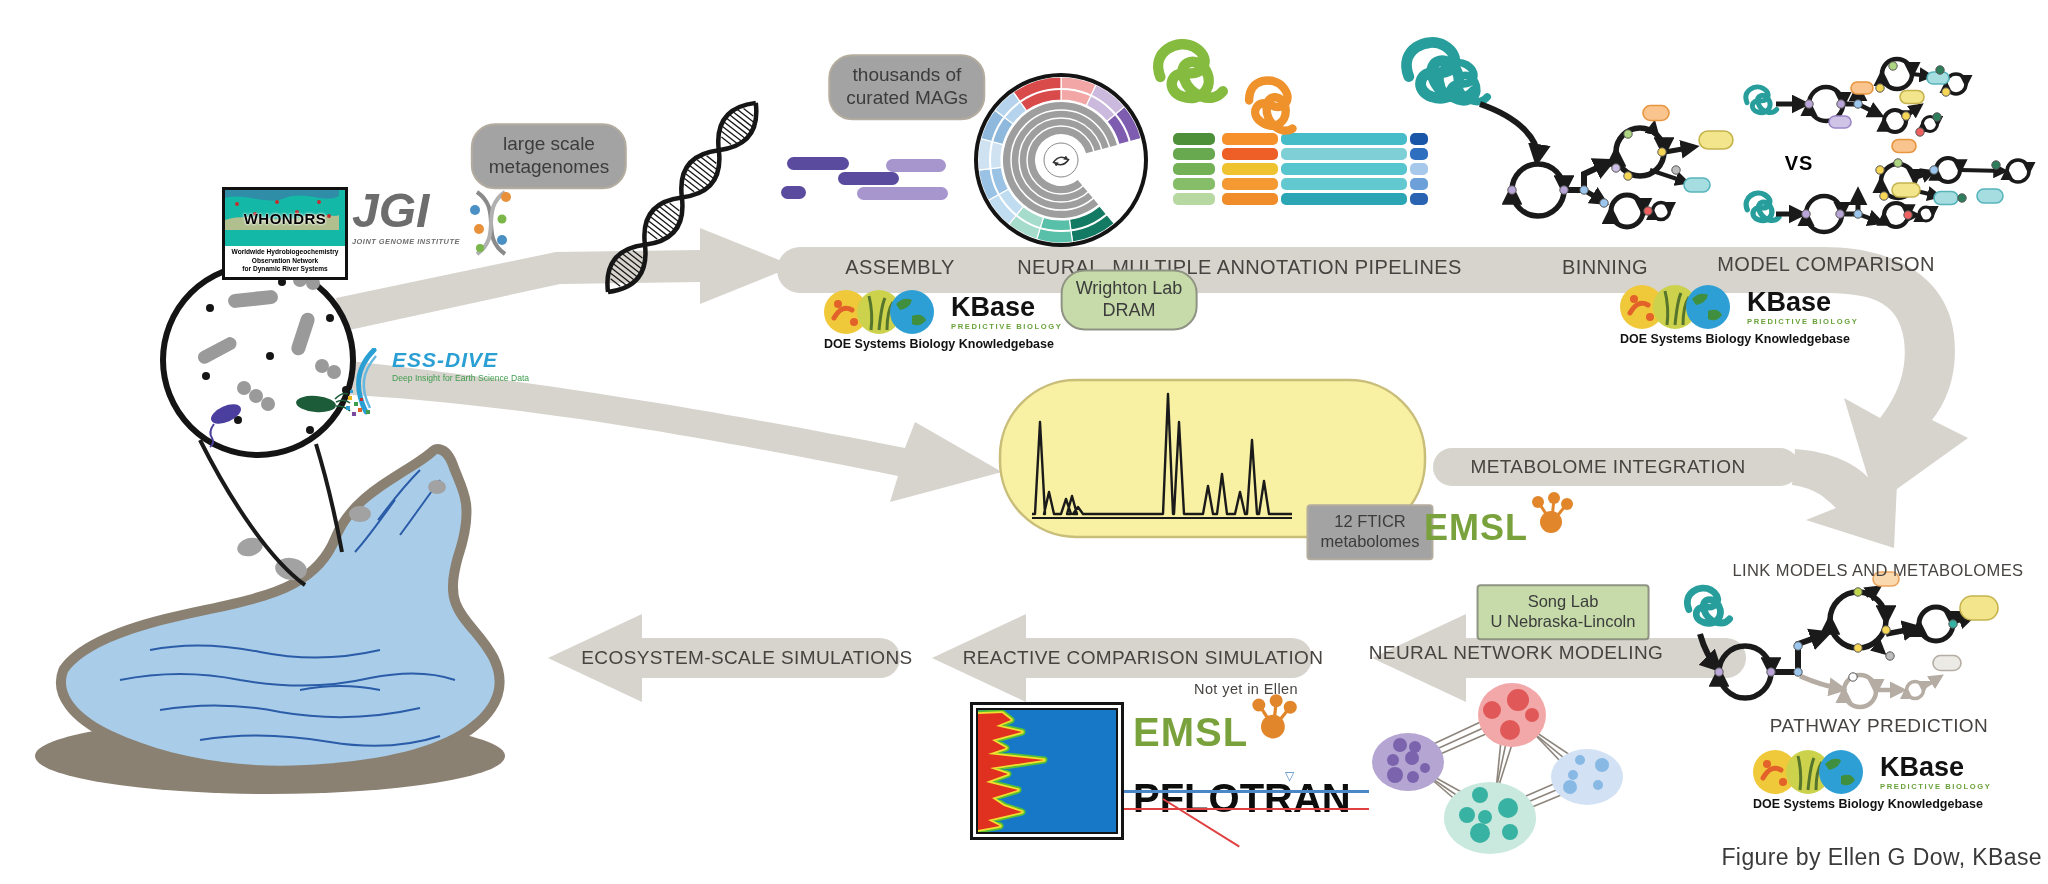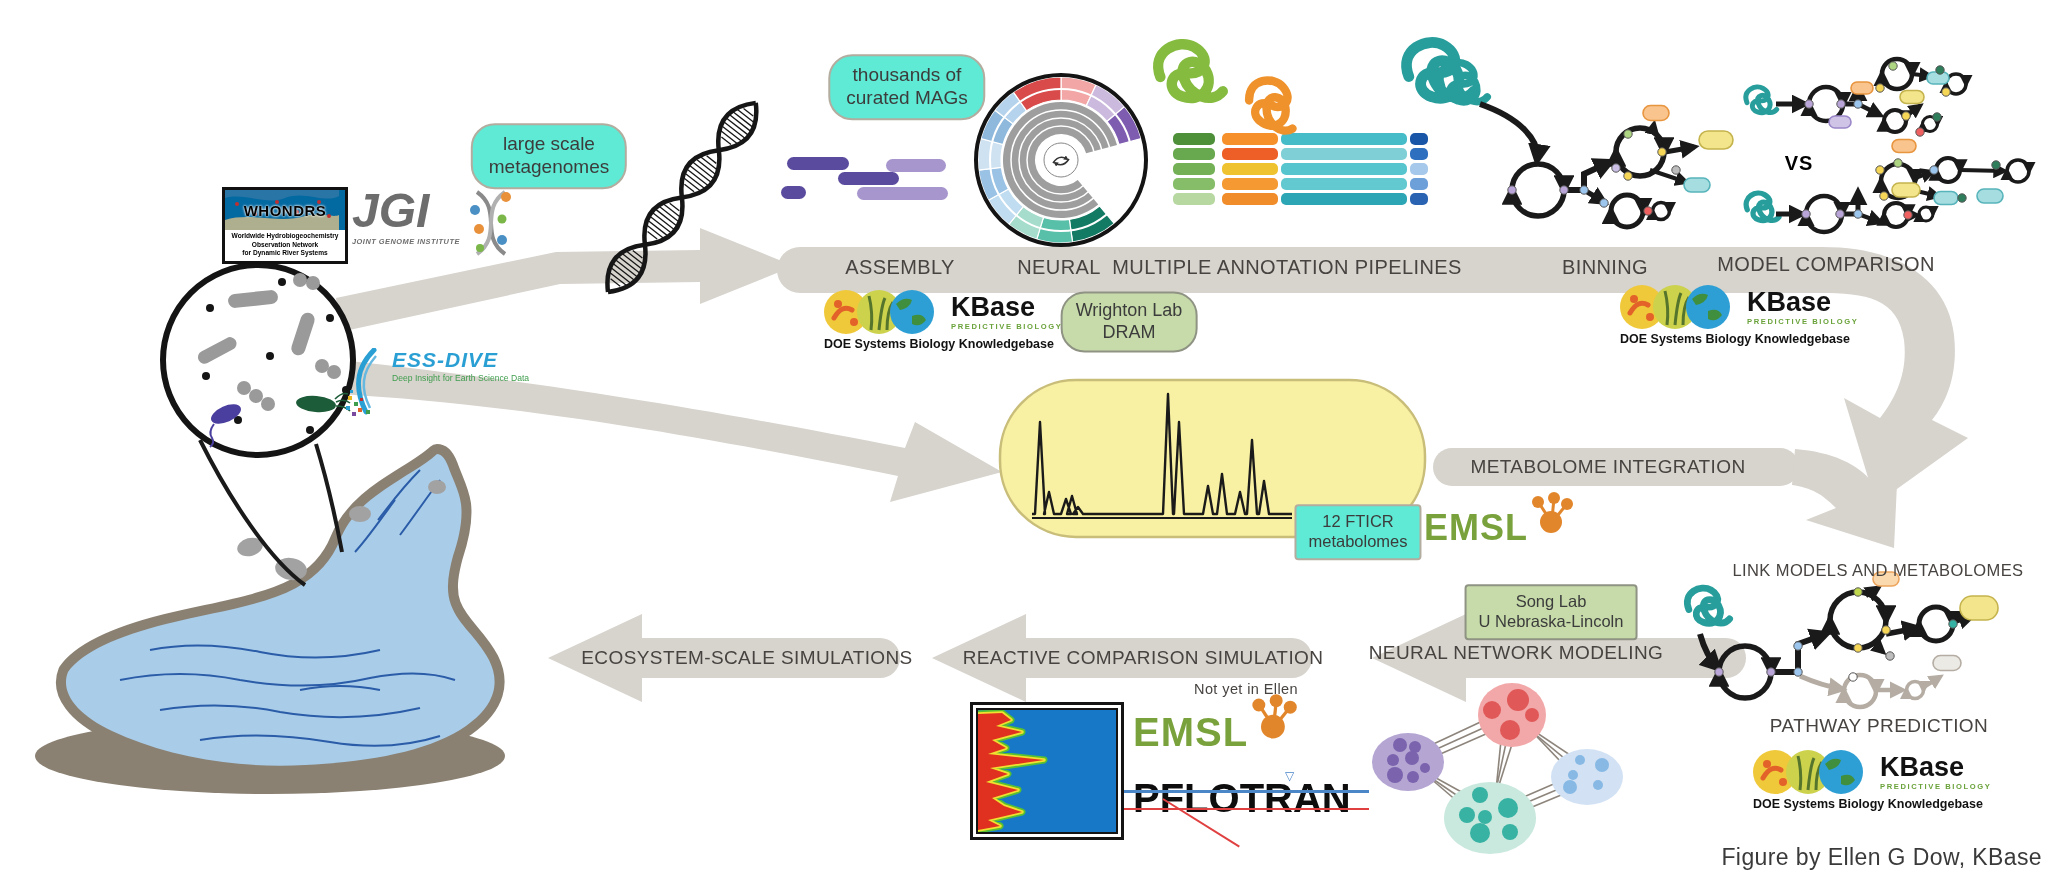--- a/index.html
+++ b/index.html
@@ -10,30 +10,30 @@
   
   .lbl{position:absolute;transform:translate(-50%,-50%);white-space:nowrap;
        color:#474340;font-size:20px;letter-spacing:.4px;z-index:5;}
   .lbl.small{font-size:16.5px;}
   .lbl.mid{font-size:19px;}
   .lbl.vs{font-size:20px;font-weight:700;color:#000000;letter-spacing:1px;text-align:right;}
   .lbl.note{font-size:14.5px;}
   .lbl.credit{font-size:23px;color:#3a3a3a;transform:translate(-100%,-50%);}
 
   
-  .bubble{position:absolute;transform:translate(-50%,-50%);background:#5eead4;
+  .bubble{position:absolute;transform:translate(-50%,-50%);background:#a3a3a3;
           border:2px solid #b3ac9f;border-radius:24px;padding:8px 16px;text-align:center;
           font-size:19px;color:#3c3c3c;line-height:1.2;white-space:pre-line;z-index:6;}
   .bubble.green{background:#c6dba9;border-color:#8f9383;font-size:18px;padding:7px 13px;}
-  .bubble.sm{font-size:16.5px;padding:6px 12px;border-radius:4px;}
+  .bubble.sm{font-size:16.5px;padding:6px 12px;border-radius:4px;margin-left:12px;}
 
   
   .whondrs{position:absolute;left:222px;top:187px;width:120px;border:3px solid #111;
            background:#fff;z-index:6;}
-  .wh-img{position:relative;height:40px;background:#0369a1;overflow:hidden;}
+  .wh-img{position:relative;height:56px;background:#14b8a6;overflow:hidden;}
   .wh-name{position:absolute;inset:0;display:flex;align-items:center;justify-content:center;
            font-size:15px;font-weight:900;color:#000;letter-spacing:.5px;
            text-shadow:0 0 2px #fff,0 0 3px #fff;}
   .wh-cap{padding:2px 1px 3px;text-align:center;font-size:6.6px;font-weight:700;
           line-height:1.3;color:#000;}
   .wh-cap span{display:block;}
 
   
   .jgi{position:absolute;left:352px;top:188px;display:flex;align-items:flex-start;z-index:6;}
   .jgi-name{font-size:48px;font-weight:900;font-style:italic;color:#6d6d6d;line-height:.95;}
@@ -460,21 +460,21 @@
   <div class="lbl mid" style="left:1143px;top:658px">REACTIVE COMPARISON SIMULATION</div>
   <div class="lbl mid" style="left:747px;top:658px">ECOSYSTEM-SCALE SIMULATIONS</div>
   <div class="lbl vs" style="left:1799px;top:163px">VS</div>
   <div class="lbl note" style="left:1246px;top:689px">Not yet in Ellen</div>
   <div class="lbl credit" style="left:2042px;top:857px">Figure by Ellen G Dow, KBase</div>
 
   <div class="bubble" style="left:549px;top:156px">large scale
 metagenomes</div>
   <div class="bubble" style="left:907px;top:87px">thousands of
 curated MAGs</div>
-  <div class="bubble green" style="left:1129px;top:322px">Wrighton Lab
+  <div class="bubble green" style="left:1129px;top:300px">Wrighton Lab
 DRAM</div>
   <div class="bubble sm" style="left:1358px;top:532px">12 FTICR
 metabolomes</div>
   <div class="bubble green sm" style="left:1551px;top:612px">Song Lab
 U Nebraska-Lincoln</div>
 
   <div class="whondrs">
     <div class="wh-img">
       <svg width="114" height="40" viewBox="0 0 114 40">
         <path d="M0,8 C20,2 40,16 60,8 C80,0 100,14 114,6 L114,0 L0,0 Z" fill="#3a7ba8" opacity=".7"></path>

